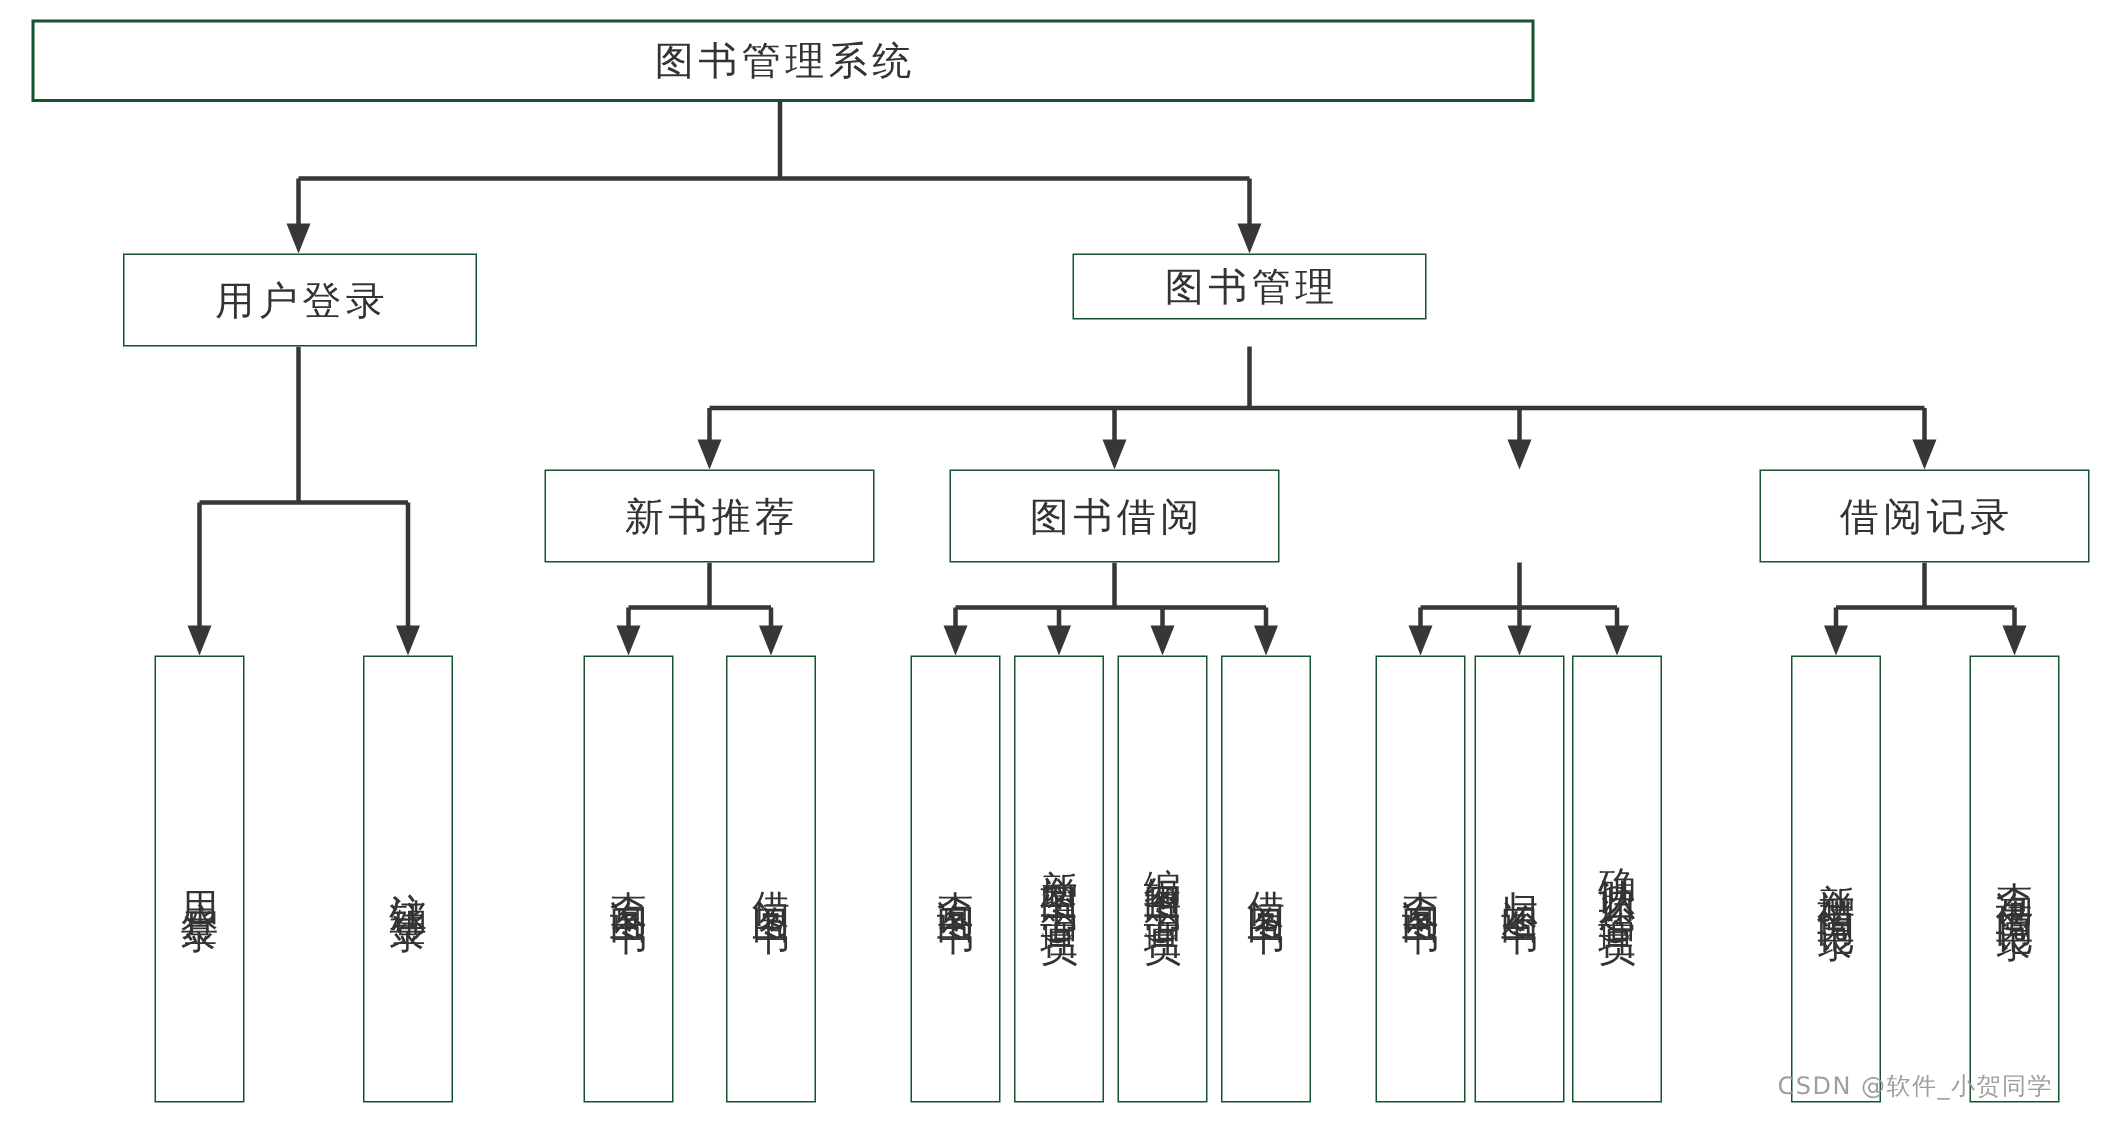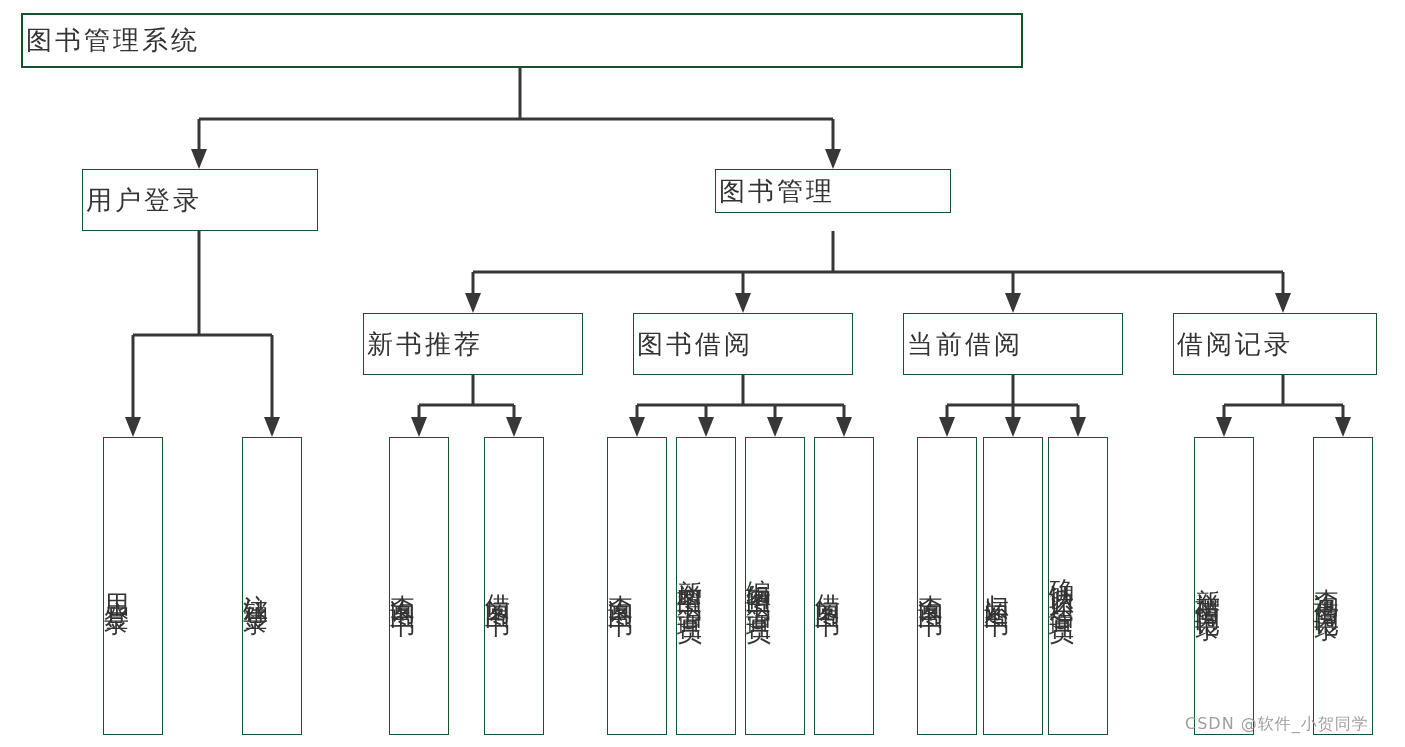--- a/index.html
+++ b/index.html
@@ -11,20 +11,21 @@
     font-family: "DejaVu Sans", "Liberation Sans", sans-serif;
   }
   #stage { position: absolute; inset: 0; width: 1405px; height: 747px; }
   svg.connectors { position: absolute; left: 0; top: 0; z-index: 1; }
   .node {
     position: absolute;
     background: #ffffff;
     border: 1px solid #14532d;
     display: flex;
     align-items: center;
+    justify-content: center;
     z-index: 2;
   }
   .node.root { border-width: 2px; }
   .node .lbl {
     color: #333333;
     font-size: 26px;
     letter-spacing: 3px;
     white-space: nowrap;
     text-indent: 3px; 
   }
@@ -103,24 +104,21 @@
   <div class="node" style="left:715px;top:169px;width:236px;height:44px">
     <span class="lbl">图书管理</span>
   </div>
 
   <div class="node" style="left:633px;top:313px;width:220px;height:62px">
     <span class="lbl">图书借阅</span>
   </div>
   <div class="node" style="left:363px;top:313px;width:220px;height:62px">
     <span class="lbl">新书推荐</span>
   </div>
-  <div class="node" style="left:903px;top:313px;width:220px;height:62px">
-    <span class="lbl">当前借阅</span>
-  </div>
-  <div class="node" style="left:1173px;top:313px;width:204px;height:62px">
+  <div class="node" style="left:1173px;top:313px;width:220px;height:62px">
     <span class="lbl">借阅记录</span>
   </div>
 
   <div class="node v" style="left:103px;top:437px;width:60px;height:298px">
     <span class="lbl">用户登录</span>
   </div>
   <div class="node v" style="left:242px;top:437px;width:60px;height:298px">
     <span class="lbl">注销登录</span>
   </div>
 

